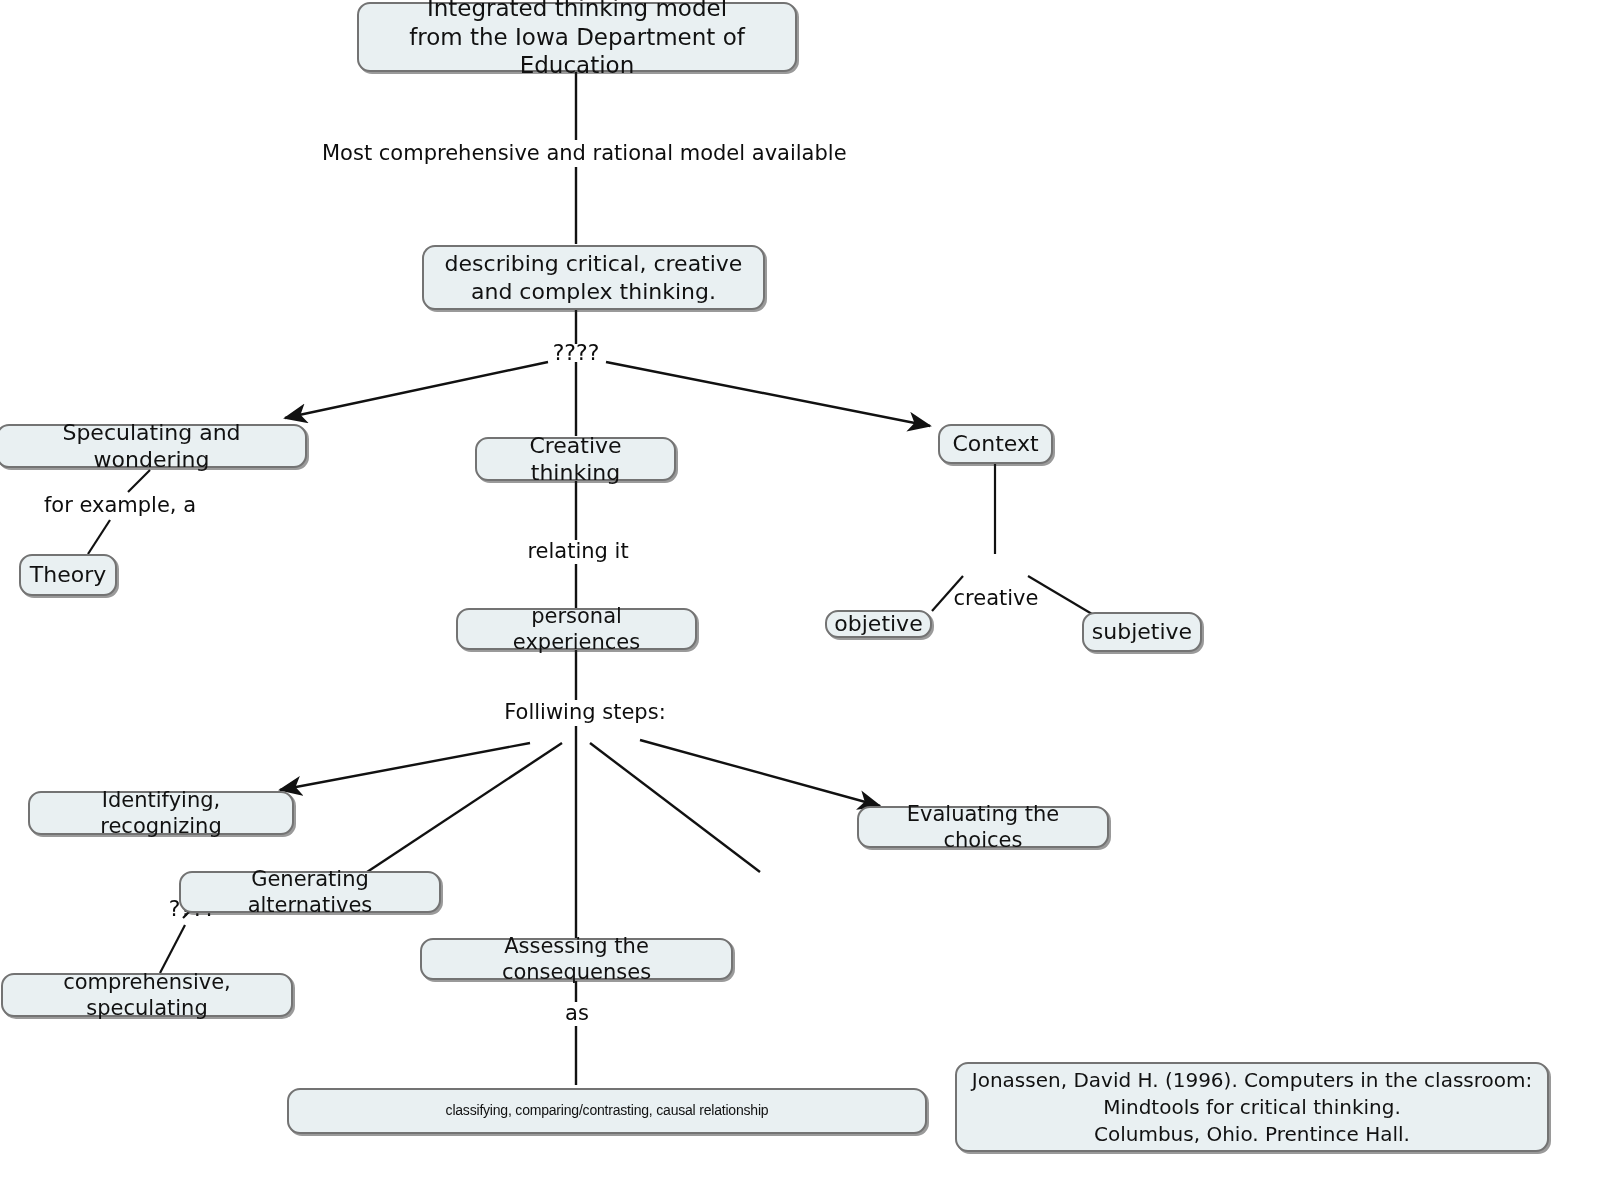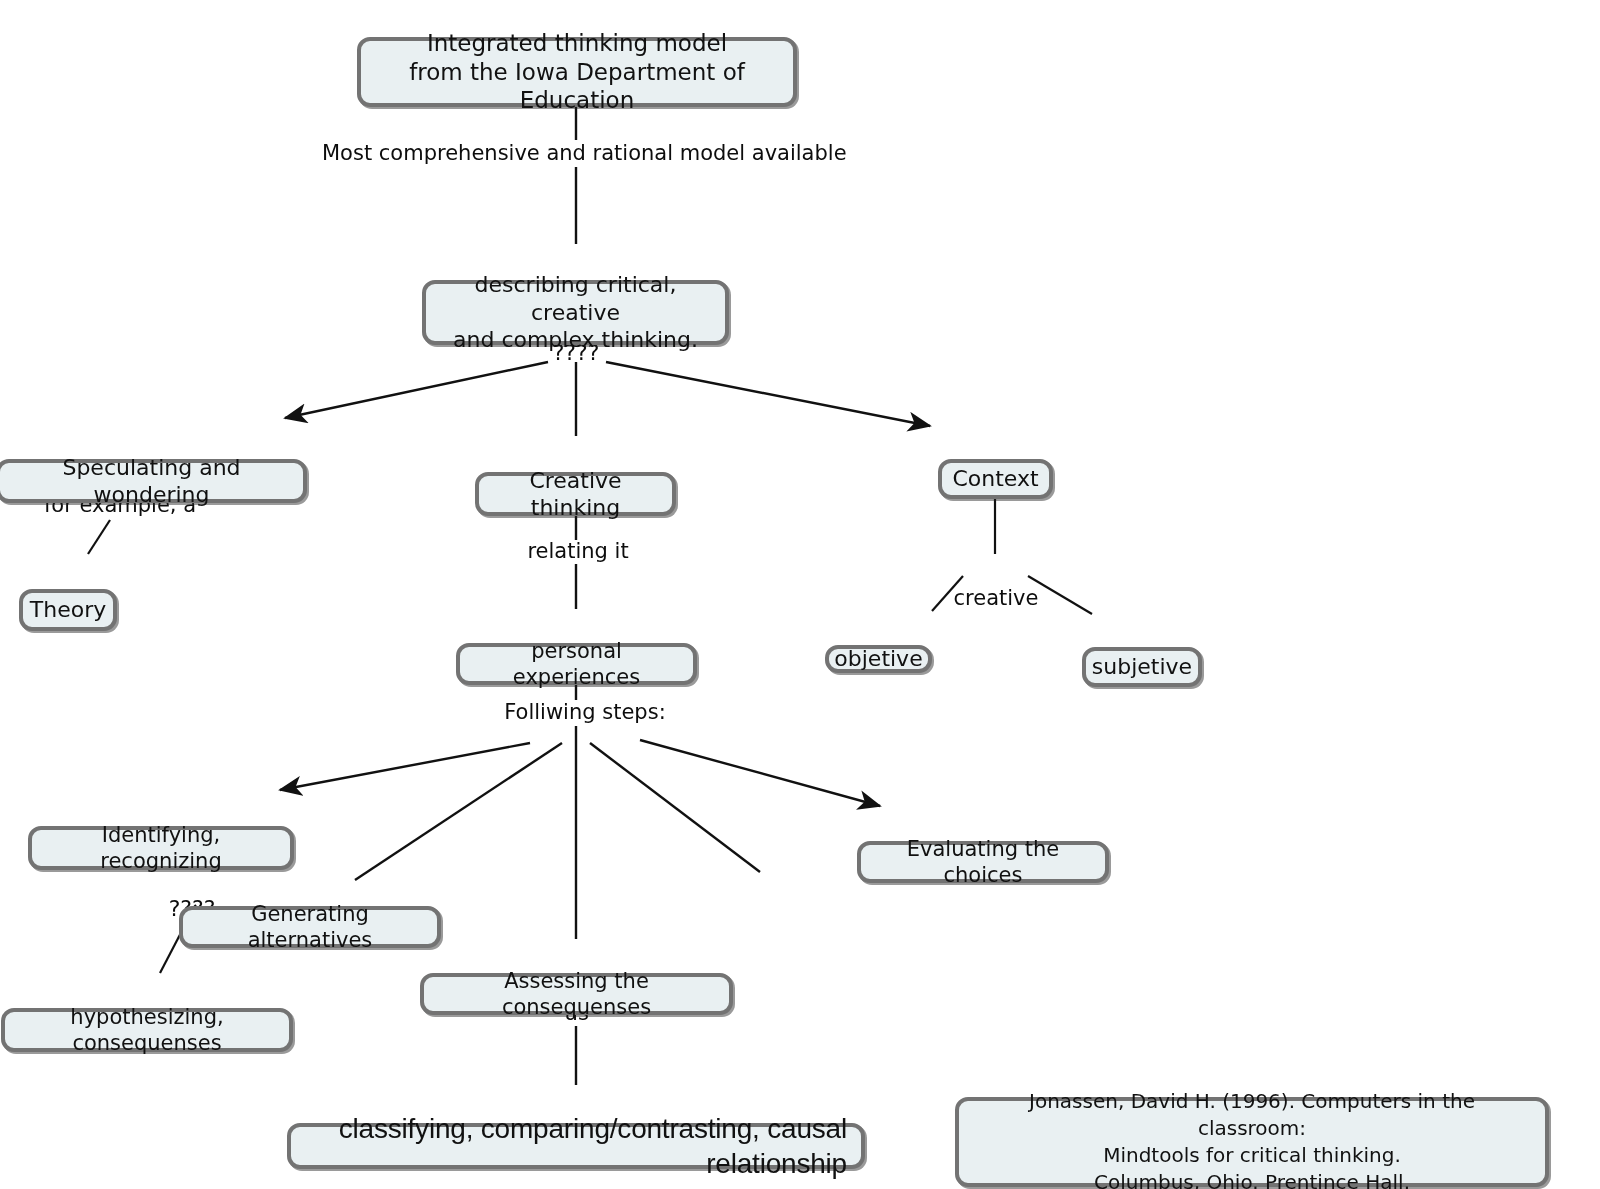--- a/index.html
+++ b/index.html
@@ -22,33 +22,32 @@
     left: 0;
     top: 0;
     width: 1600px;
     height: 1189px;
     pointer-events: none;
   }
   .node {
     position: absolute;
     box-sizing: border-box;
     background: #e9f0f2;
-    border: 4px solid #737373;
+    border: 2px solid #737373;
     border-radius: 13px;
     box-shadow: 2px 2px 0 rgba(30,30,30,0.45);
     color: #111111;
     display: flex;
     align-items: center;
     justify-content: center;
     text-align: center;
     line-height: 1.25;
     font-size: 22px;
     padding: 5px 14px;
     white-space: pre-line;
-    margin-top: 35px;
   }
   .node.condensed {
     font-family: "Liberation Sans Narrow", "Liberation Sans", sans-serif;
     letter-spacing: -0.2px;
   }
   .link-label {
     position: absolute;
     color: #0d0d0d;
     font-size: 21px;
     line-height: 1.2;
@@ -111,21 +110,21 @@
     <line x1="196" y1="905" x2="183" y2="918" stroke="#111111" stroke-width="2.2"></line>
     <line x1="185" y1="925" x2="160" y2="973" stroke="#111111" stroke-width="2.2"></line>
 
     <line x1="576" y1="981" x2="576" y2="1002" stroke="#111111" stroke-width="2.4"></line>
     <line x1="576" y1="1026" x2="576" y2="1085" stroke="#111111" stroke-width="2.4"></line>
   </svg>
 
   <div class="node" style="left:357px; top:2px; width:440px; height:70px; font-size:23px;">Integrated thinking model
 from the Iowa Department of Education</div>
 
-  <div class="node" style="left:422px; top:245px; width:307px; height:65px; font-size:22px;">describing critical, creative
+  <div class="node" style="left:422px; top:245px; width:343px; height:65px; font-size:22px;">describing critical, creative
 and complex thinking.</div>
 
   <div class="node" style="left:-4px; top:424px; width:311px; height:44px; font-size:22px;">Speculating and wondering</div>
 
   <div class="node" style="left:475px; top:437px; width:201px; height:44px; font-size:22px;">Creative thinking</div>
 
   <div class="node" style="left:938px; top:424px; width:115px; height:40px; font-size:22px;">Context</div>
 
   <div class="node" style="left:19px; top:554px; width:98px; height:42px; font-size:22px;">Theory</div>
 
@@ -137,23 +136,23 @@
 
   <div class="node" style="left:28px; top:791px; width:266px; height:44px; font-size:21px;">Identifying, recognizing</div>
 
   <div class="node" style="left:857px; top:806px; width:252px; height:42px; font-size:21px;">Evaluating the choices</div>
 
   <div class="node" style="left:179px; top:871px; width:262px; height:42px; font-size:21px;">Generating alternatives</div>
 
 
   <div class="node" style="left:420px; top:938px; width:313px; height:42px; font-size:21px;">Assessing the consequenses</div>
 
-  <div class="node" style="left:1px; top:973px; width:292px; height:44px; font-size:21px;">hypothesizing, consequenses</div>
+  <div class="node" style="left:1px; top:973px; width:292px; height:44px; font-size:21px;">comprehensive, speculating</div>
 
-  <div class="node condensed" style="left:287px; top:1088px; width:578px; height:46px; font-size:28px;text-align:right;">classifying, comparing/contrasting, causal relationship</div>
+  <div class="node condensed" style="left:287px; top:1088px; width:640px; height:46px; font-size:14px;text-align:right;">classifying, comparing/contrasting, causal relationship</div>
 
   <div class="node" style="left:955px; top:1062px; width:594px; height:90px; font-size:20px; line-height:1.35;">Jonassen, David H. (1996). Computers in the classroom:
 Mindtools for critical thinking.
 Columbus, Ohio. Prentince Hall.</div>
 
   <div class="link-label" style="left:322px; top:141px; width:508px; font-size:21px;">Most comprehensive and rational model available</div>
 
   <div class="link-label" style="left:546px; top:340px; width:60px; font-size:22px;">????</div>
 
   <div class="link-label" style="left:40px; top:493px; width:160px; font-size:21px;">for example, a</div>

